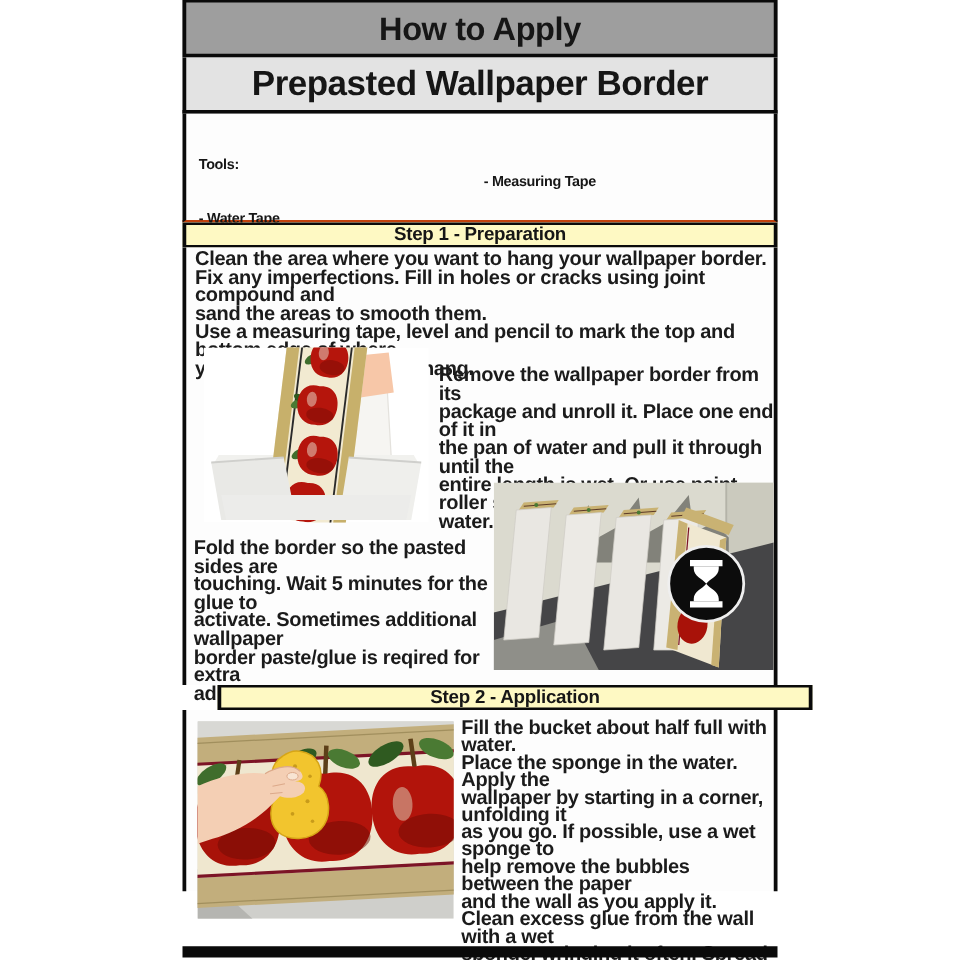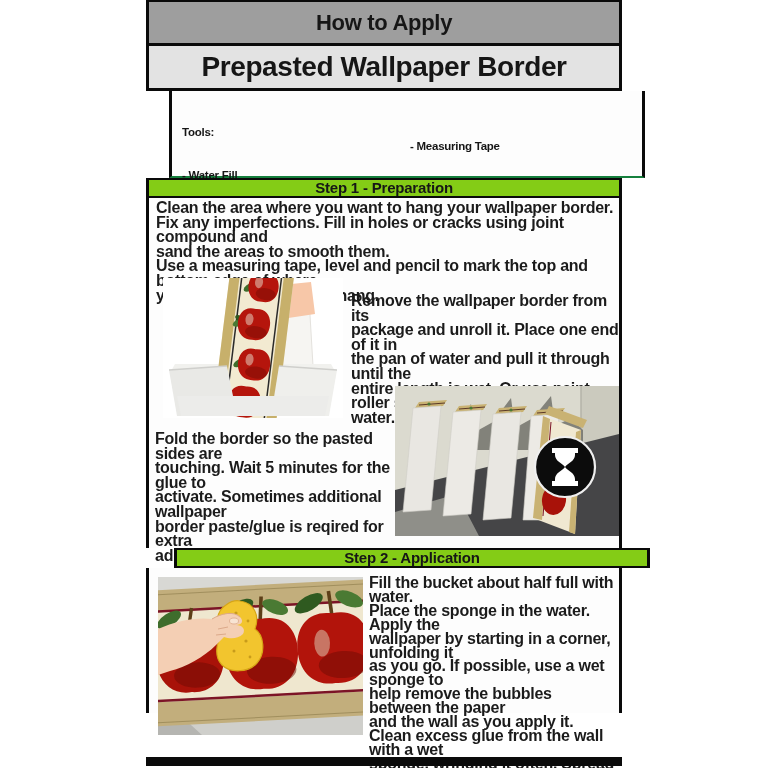--- a/index.html
+++ b/index.html
@@ -1,28 +1,28 @@
 <!DOCTYPE html>
 <html><head>
 <meta charset="utf-8">
 <style>
   html,body{margin:0;padding:0;width:768px;height:768px;background:#ffffff;
     font-family:"Liberation Sans",sans-serif;color:#161616;overflow:hidden;}
   .frame{position:absolute;left:146px;top:0;width:476px;height:767px;}
   .sec{position:absolute;left:0;width:476px;box-sizing:border-box;
     border-left:3px solid #0a0a0a;border-right:3px solid #0a0a0a;}
   .sec-header{top:0;height:46px;background:#9e9e9e;border-top:2px solid #0a0a0a;border-bottom:3px solid #0a0a0a;}
-  .banner-text{font-size:22px;font-weight:bold;text-align:center;line-height:42px;letter-spacing:-0.3px;}
+  .banner-text{font-size:26px;font-weight:bold;text-align:center;line-height:42px;letter-spacing:-0.3px;}
   .sec-band{top:46px;height:45px;background:#e3e3e3;border-bottom:3px solid #0a0a0a;}
   .band-text{font-size:28px;font-weight:bold;text-align:center;line-height:41px;letter-spacing:-0.4px;}
-  .sec-tools{top:91px;height:87px;background:#fdfdfd;border-bottom:2px solid #15803d;margin-left:23px;}
+  .sec-tools{top:91px;height:87px;background:#fdfdfd;border-bottom:2px solid #c2410c;}
   .tools-col{position:absolute;top:5px;font-size:11.5px;font-weight:bold;line-height:14.4px;letter-spacing:-0.25px;white-space:pre;}
   .tools-left{left:10px;}
   .tools-right{left:238px;top:19px;}
-  .stepbar{height:20px;background:#84cc16;border-top:2px solid #0a0a0a;border-bottom:2px solid #0a0a0a;}
+  .stepbar{height:20px;background:#fef9c3;border-top:2px solid #0a0a0a;border-bottom:2px solid #0a0a0a;}
   .bar1{top:178px;}
   .bar2{top:548px;margin-left:28px;}
   .stepbar-text{font-size:15px;font-weight:bold;text-align:center;line-height:16px;letter-spacing:-0.2px;}
   .sec-step1{top:198px;height:350px;background:#fdfdfd;border-bottom:0;}
   .sec-step2{top:568px;height:145px;background:#fdfdfd;border-bottom:0;}
   .footer-bar{position:absolute;top:757px;left:0;width:476px;height:9px;background:#0a0a0a;}
   .para{position:absolute;white-space:pre-line;font-size:16px;font-weight:bold;
     line-height:14.6px;letter-spacing:-0.25px;color:#1b1b1b;}
   .para-prep{left:7px;top:3px;width:458px;}
   .para-soak{left:202px;top:96px;width:268px;}
@@ -42,21 +42,21 @@
     <div class="banner-text">How to Apply</div>
   </div>
 
   <div class="sec sec-band">
     <div class="band-text">Prepasted Wallpaper Border</div>
   </div>
 
   <div class="sec sec-tools">
     <div class="tools-col tools-left">
       <div>Tools:</div>
-      <div>- Water Fill</div>
+      <div>- Water Tape</div>
       <div>- Razor knife</div>
       <div>- Sponge &amp; bucket of clean water</div>
       <div>- Pencil</div>
     </div>
     <div class="tools-col tools-right">
       <div>- Measuring Tape</div>
       <div>- Putty knife or straight edge</div>
       <div>- Drop Cloth</div>
     </div>
   </div>

